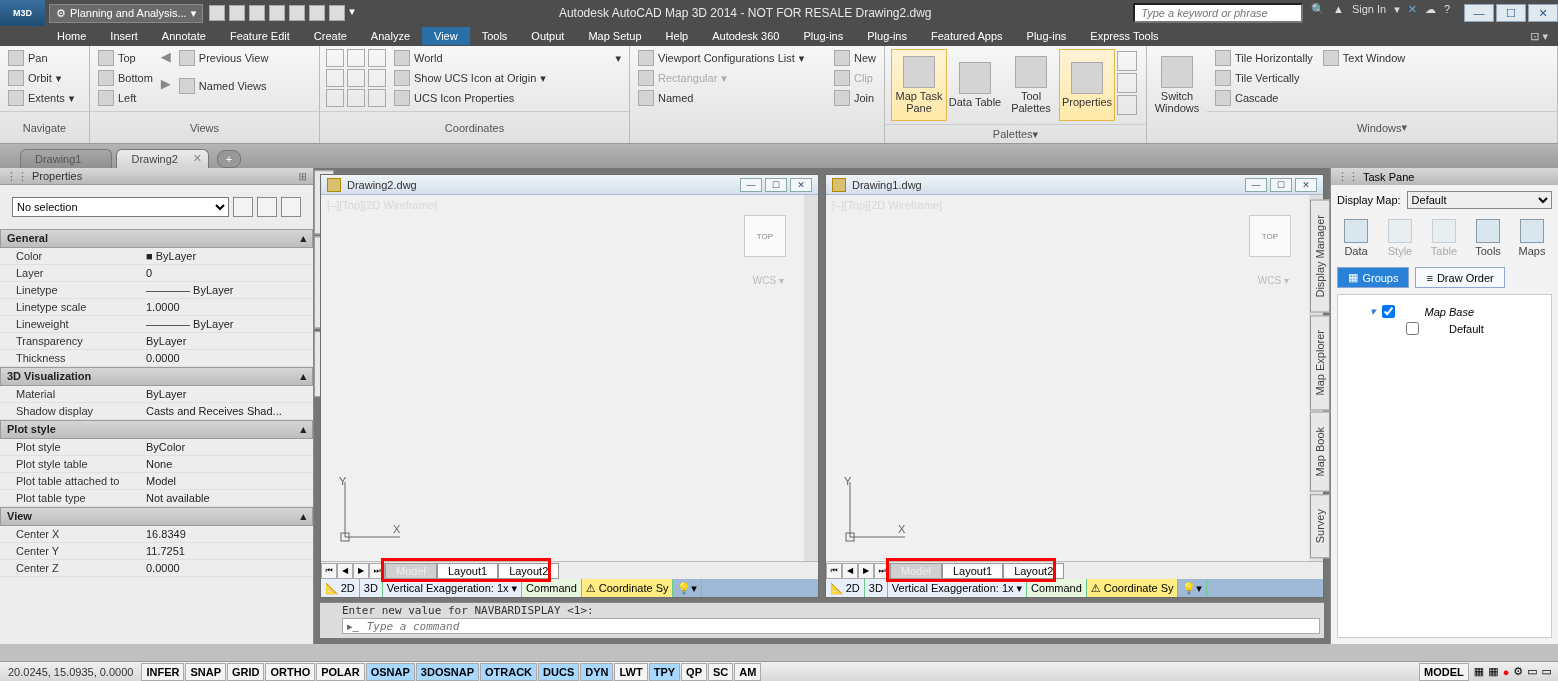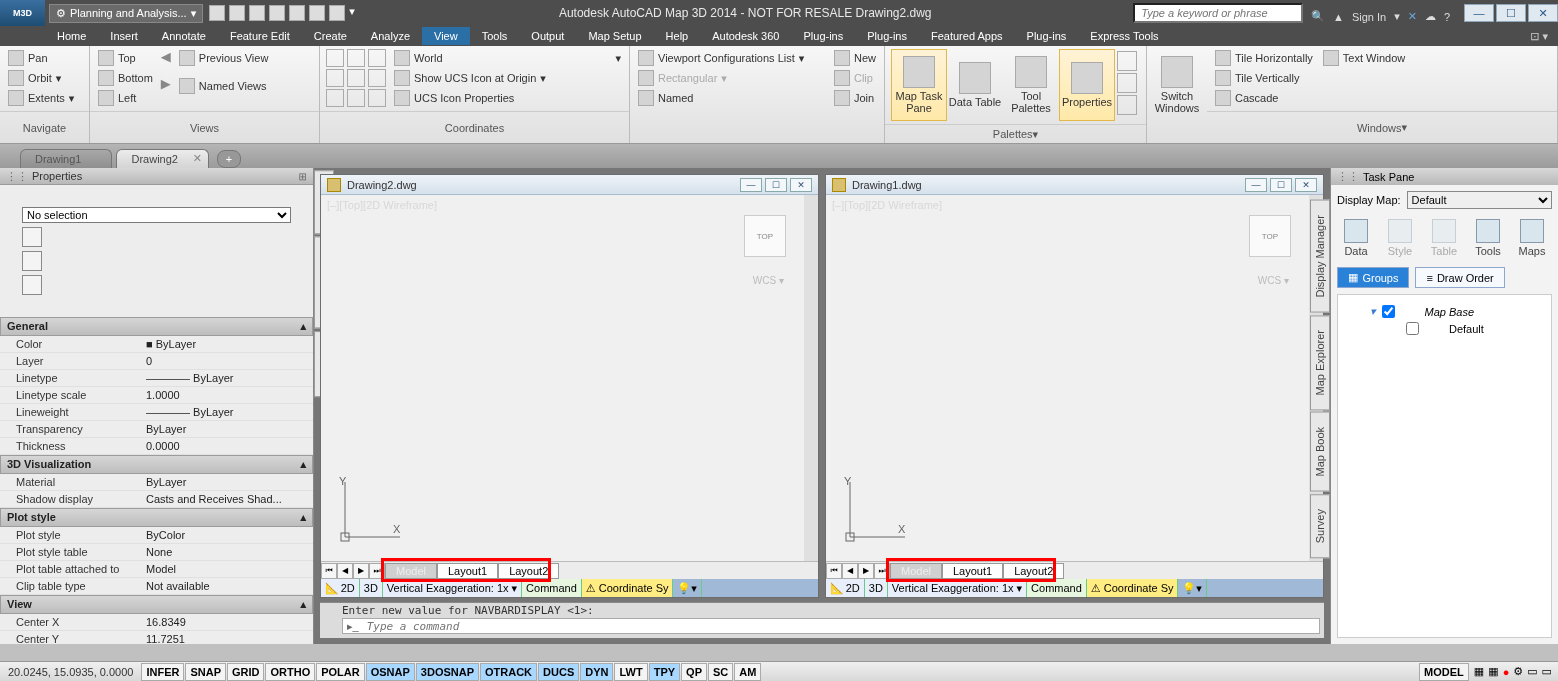--- a/index.html
+++ b/index.html
@@ -6,21 +6,21 @@
 body { width:1558px; height:681px; background:#c0c0c0; overflow:hidden; position:relative; }
 
 
 .title-bar { height:26px; background:#4d4d4d; display:flex; align-items:center; color:#fff; }
 .title-bar .acad-logo { width:45px; height:26px; background:linear-gradient(#3a6fa0,#1e4d72); display:flex; align-items:center; justify-content:center; font-weight:bold; font-size:9px; color:#fff; }
 .title-bar .workspace { margin-left:4px; background:#6a6a6a; border:1px solid #888; padding:2px 6px; display:flex; align-items:center; gap:4px; }
 .title-bar .qat { display:flex; gap:4px; margin-left:6px; }
 .title-bar .qat span { width:16px; height:16px; display:block; }
 .title-bar .title-text { flex:1; text-align:center; color:#e8e8e8; font-size:12px; }
 .title-bar .search-box { background:#fff; color:#888; font-style:italic; padding:2px 6px; width:170px; }
-.title-bar .signin-area { display:flex; align-items:flex-end; gap:8px; padding:0 8px; color:#ddd; }
+.title-bar .signin-area { display:flex; align-items:flex-start; gap:8px; padding:0 8px; color:#ddd; }
 .title-bar .win-btns { display:flex; gap:2px; margin-left:6px; }
 .title-bar .win-btns span { width:30px; height:18px; background:#e0e8f0; border:1px solid #8fa6bb; display:flex; align-items:center; justify-content:center; color:#2b5a8a; }
 
 
 .ribbon-tabs { height:20px; background:#4d4d4d; display:flex; align-items:center; padding-left:45px; gap:0; }
 .ribbon-tabs .tab { padding:3px 12px; color:#fff; }
 .ribbon-tabs .tab.active { background:#2a6fa6; }
 
 
 .ribbon-body { height:98px; background:linear-gradient(#f7f7f7,#e0e0e0); border-bottom:1px solid #999; display:flex; }
@@ -42,21 +42,21 @@
 .doc-tab .x { position:absolute; right:6px; top:2px; color:#888; }
 .doc-plus { width:24px; height:18px; background:#989898; border:1px solid #777; border-radius:8px; display:flex; align-items:center; justify-content:center; color:#fff; margin-left:4px; }
 
 
 .main-area { display:flex; height:476px; background:#767676; }
 
 
 .palette { width:314px; background:#ededed; border-right:1px solid #888; display:flex; flex-direction:column; }
 .palette-header { height:17px; background:linear-gradient(#d8d8d8,#b8b8b8); border-bottom:1px solid #999; display:flex; align-items:center; padding:0 6px; color:#333; }
 .palette-header .grip { margin-left:auto; font-size:10px; color:#666; }
-.sel-row { padding:22px; display:flex; gap:4px;flex-direction:column; }
+.sel-row { padding:12px; display:flex; gap:4px; }
 .sel-row select { flex:1; height:20px; border:1px solid #7a7a7a; background:#fff; }
 .sel-row .ico { width:20px; height:20px; border:1px solid #8a8a8a; background:#f4f4f4; }
 .prop-list { flex:1; overflow:auto; }
 .prop-group-hdr { background:linear-gradient(#d6d6d6,#bdbdbd); border:1px solid #9c9c9c; padding:2px 6px; font-weight:bold; color:#222; display:flex; justify-content:space-between; }
 .prop-row { display:flex; border-bottom:1px solid #e0e0e0; }
 .prop-row .k { width:140px; padding:2px 6px 2px 16px; color:#333; }
 .prop-row .v { flex:1; padding:2px 6px; color:#222; }
 .side-vtabs { position:absolute; left:314px; top:170px; display:flex; flex-direction:column; }
 .vtab { writing-mode:vertical-rl; transform:rotate(180deg); padding:14px 3px; background:#e8e8e8; border:1px solid #999; color:#444; margin-bottom:2px; font-size:11px; }
 
@@ -420,21 +420,21 @@
         </div>
         <div class="prop-row">
           <div class="k">Plot style table</div>
           <div class="v">None</div>
         </div>
         <div class="prop-row">
           <div class="k">Plot table attached to</div>
           <div class="v">Model</div>
         </div>
         <div class="prop-row">
-          <div class="k">Clip table type</div>
+          <div class="k">Plot table type</div>
           <div class="v">Not available</div>
         </div>
         <div class="prop-group-hdr">
           <span>View</span>
           <span>▴</span>
         </div>
         <div class="prop-row">
           <div class="k">Center X</div>
           <div class="v">16.8349</div>
         </div>

